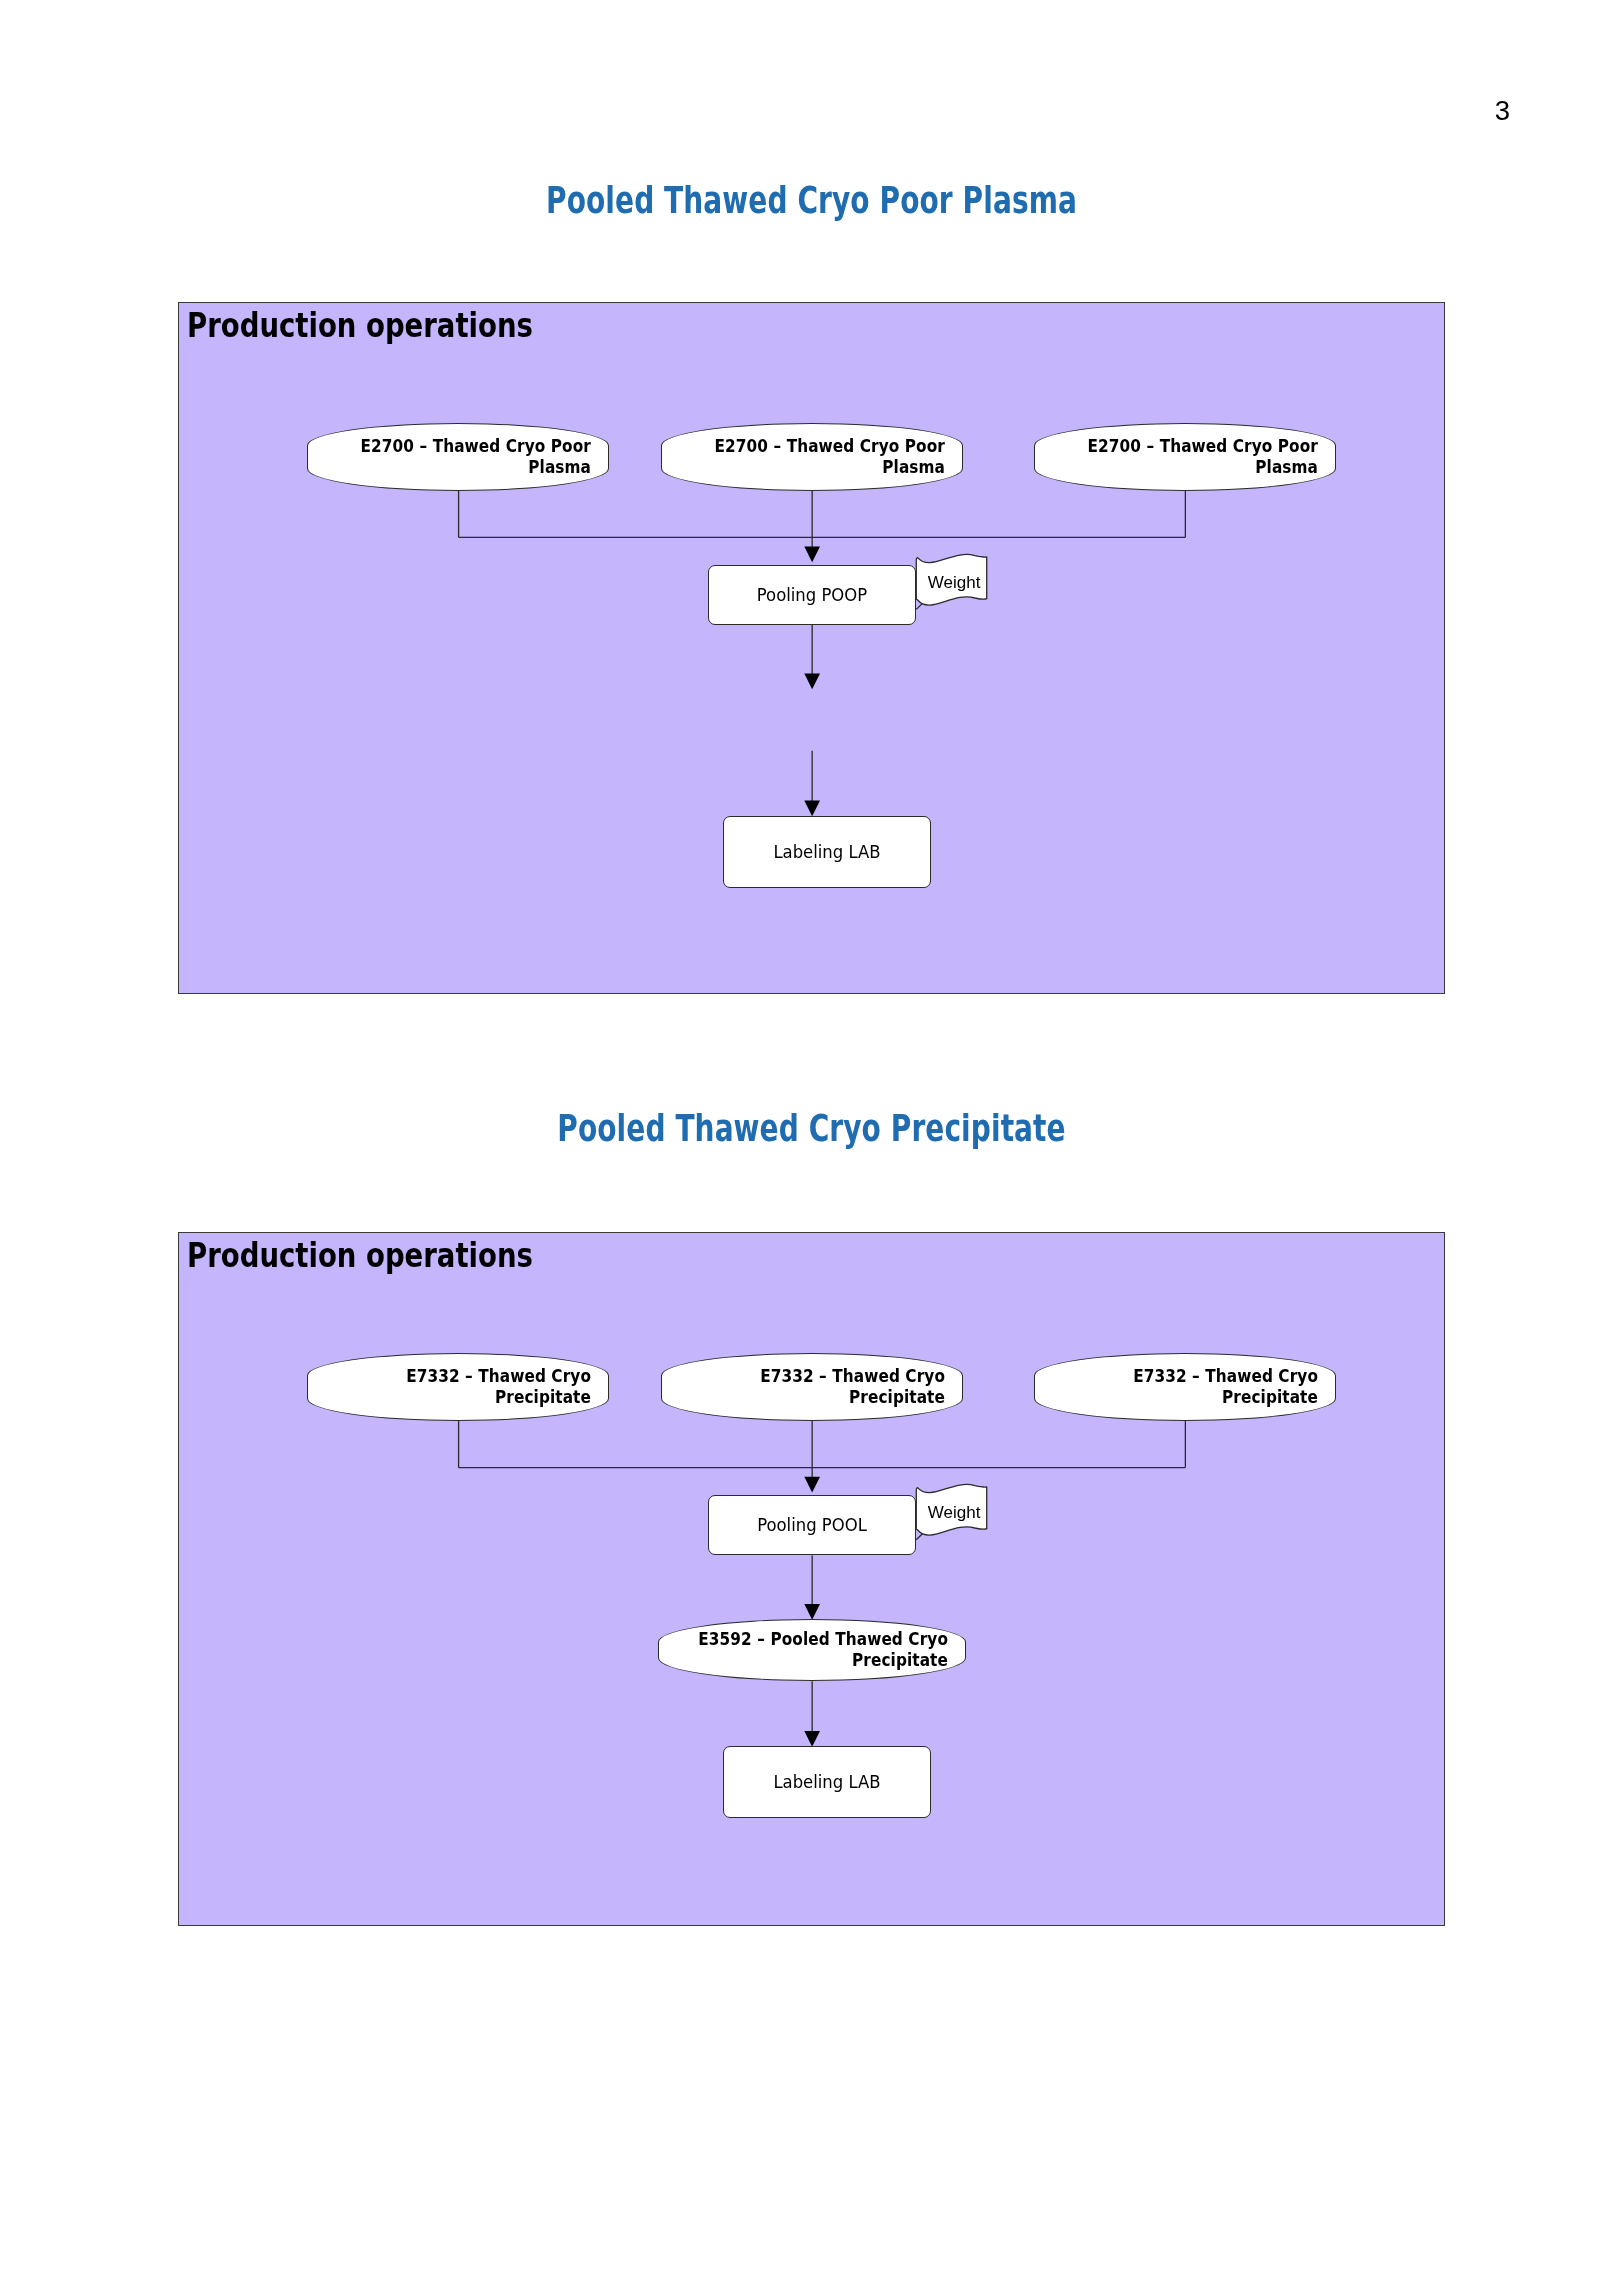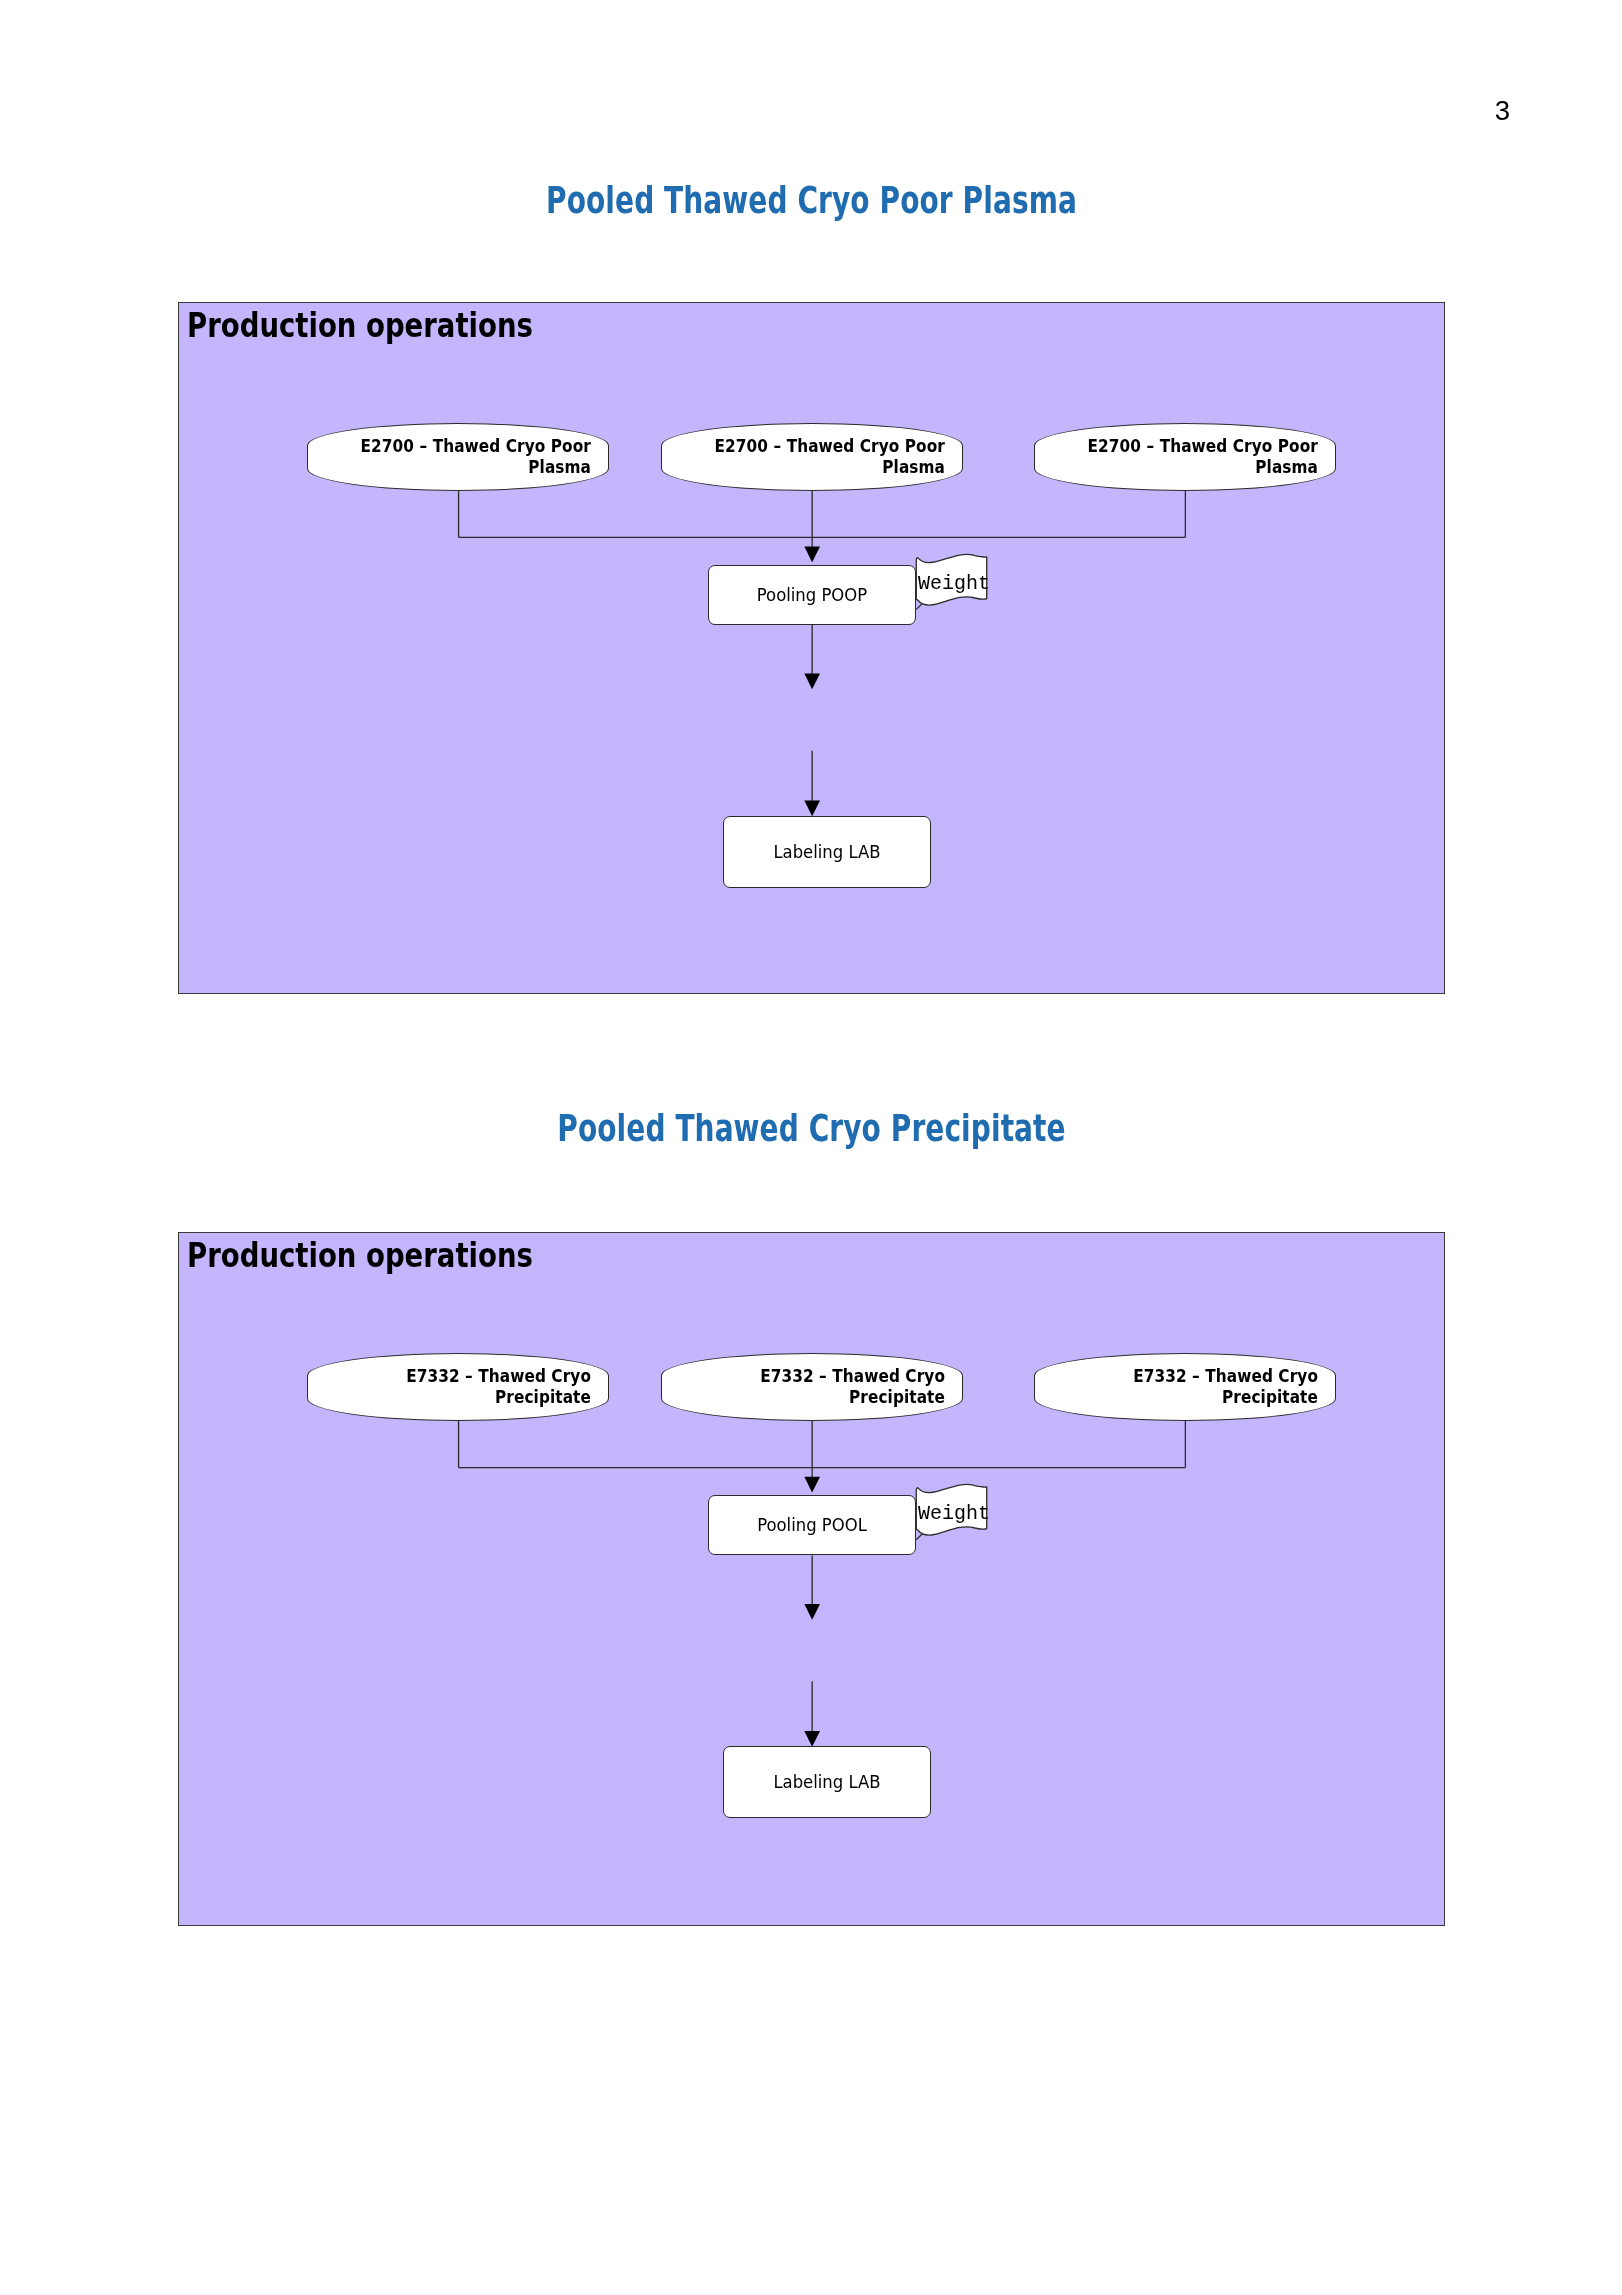--- a/index.html
+++ b/index.html
@@ -131,22 +131,22 @@
   .weight-note svg { display: block; width: 81px; height: 60px; overflow: visible; }
   .weight-label {
     position: absolute;
     left: 0;
     top: 0;
     width: 81px;
     height: 60px;
     display: flex;
     align-items: center;
     justify-content: center;
-    font-family: Liberation Mono, monospace;
-    font-size: 20px;
+    font-family: Liberation Sans, sans-serif;
+    font-size: 17px;
     color: #000000;
     padding-left: 5.2px;
     box-sizing: border-box;
   }
 </style>
 </head>
 <body>
 
 <div class="page-number">3</div>
 
@@ -236,19 +236,20 @@
     <span>Pooling</span>&nbsp;<b>POOL</b>
   </div>
 
   <div class="weight-note">
     <svg viewBox="0 0 124 92">
       <path d="M 8 10 C 8 10 8 8 10 7 C 30 30 64 -6 98 4 C 112 7 116 6 116 6 L 116 70 C 116 70 112 72 98 69 C 64 59 30 95 10 72 C 8 71 8 70 8 70 Z" fill="#ffffff" stroke="#2b2b2b" stroke-width="2" stroke-linejoin="round"></path>
     </svg>
     <div class="weight-label">Weight</div>
   </div>
 
+  <div class="node rounded mat-out">E3592 – Pooled Thawed Cryo Precipitate</div>
 
   <div class="node rect op-label">
     <span>Labeling</span>&nbsp;<b>LAB</b>
   </div>
 
 </div>
 
 
 </body></html>

